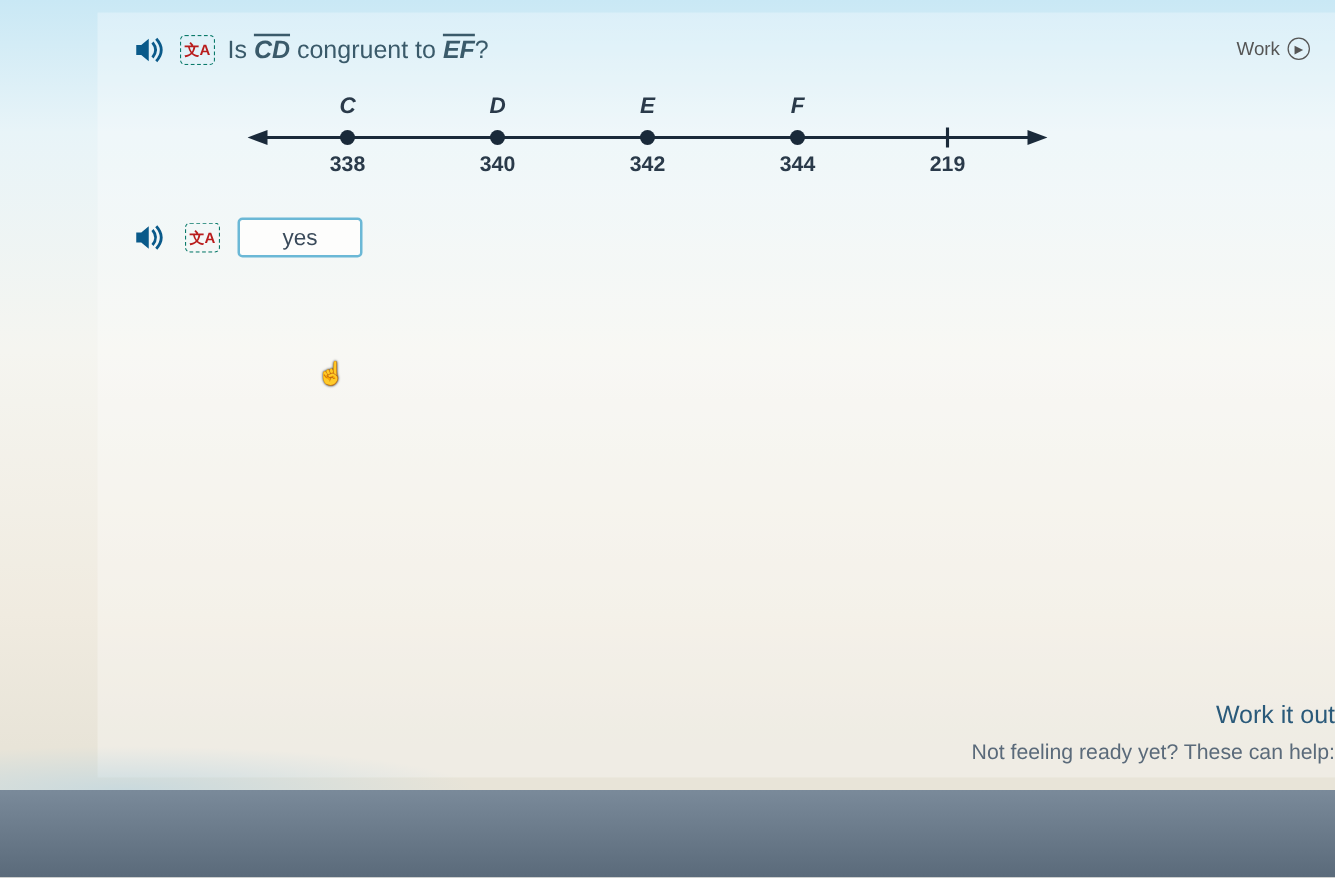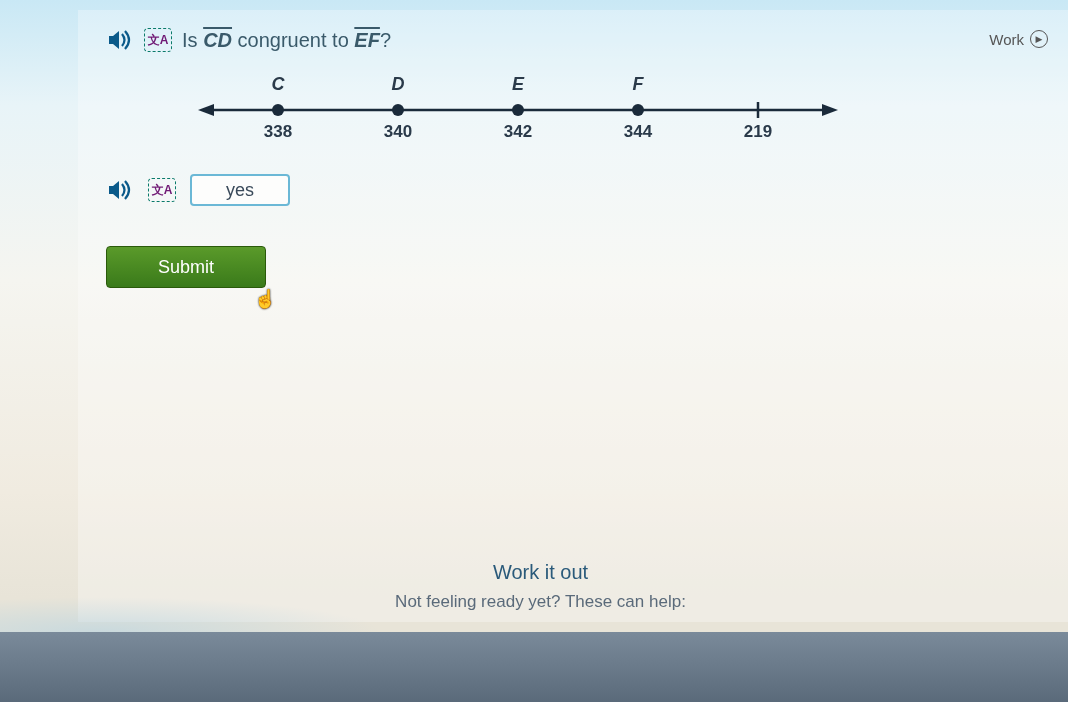--- a/index.html
+++ b/index.html
@@ -26,21 +26,21 @@
   .sound-icon {
     width: 28px; height: 24px;
     display: inline-flex; align-items: center; justify-content: center;
     color: #0a5a8a;
   }
   .translate-icon {
     width: 28px; height: 24px;
     display: inline-flex; align-items: center; justify-content: center;
     border: 1.5px dashed #0a7a6a;
     border-radius: 4px;
-    color: #701a75;
+    color: #b91c1c;
     font-size: 12px;
     font-weight: bold;
   }
   .question-text {
     font-size: 20px;
     color: #3a5a6a;
     font-weight: 500;
   }
   .overline {
     text-decoration: overline;
@@ -135,21 +135,21 @@
     font-size: 18px;
     color: #fff;
     text-shadow: 0 0 2px #000;
     pointer-events: none;
   }
   
   .footer-area {
     position: absolute;
     bottom: 90px;
     left: 13px; right: 0;
-    text-align: center;
+    text-align: right;
   }
   .work-it-out {
     font-size: 20px;
     color: #2a5a7a;
     font-weight: 500;
     margin-bottom: 8px;
   }
   .not-ready {
     font-size: 17px;
     color: #5a6a7a;
@@ -221,21 +221,20 @@
       <svg width="26" height="22" viewBox="0 0 26 22">
         <path d="M2 7 L6 7 L12 2 L12 20 L6 15 L2 15 Z" fill="#0a5a8a"></path>
         <path d="M15 5 Q20 11 15 17" stroke="#0a5a8a" stroke-width="2.2" fill="none"></path>
         <path d="M18 2 Q26 11 18 20" stroke="#0a5a8a" stroke-width="2.2" fill="none"></path>
       </svg>
     </span>
     <span class="translate-icon">文A</span>
     <button class="answer-btn">yes</button>
   </div>
 
-  <button class="submit-btn">Submit</button>
   <span class="cursor-icon">☝</span>
 
 </div>
 
 <div class="footer-area">
   <div class="work-it-out">Work it out</div>
   <div class="not-ready">Not feeling ready yet? These can help:</div>
 </div>
 
 <div class="wave"></div>

